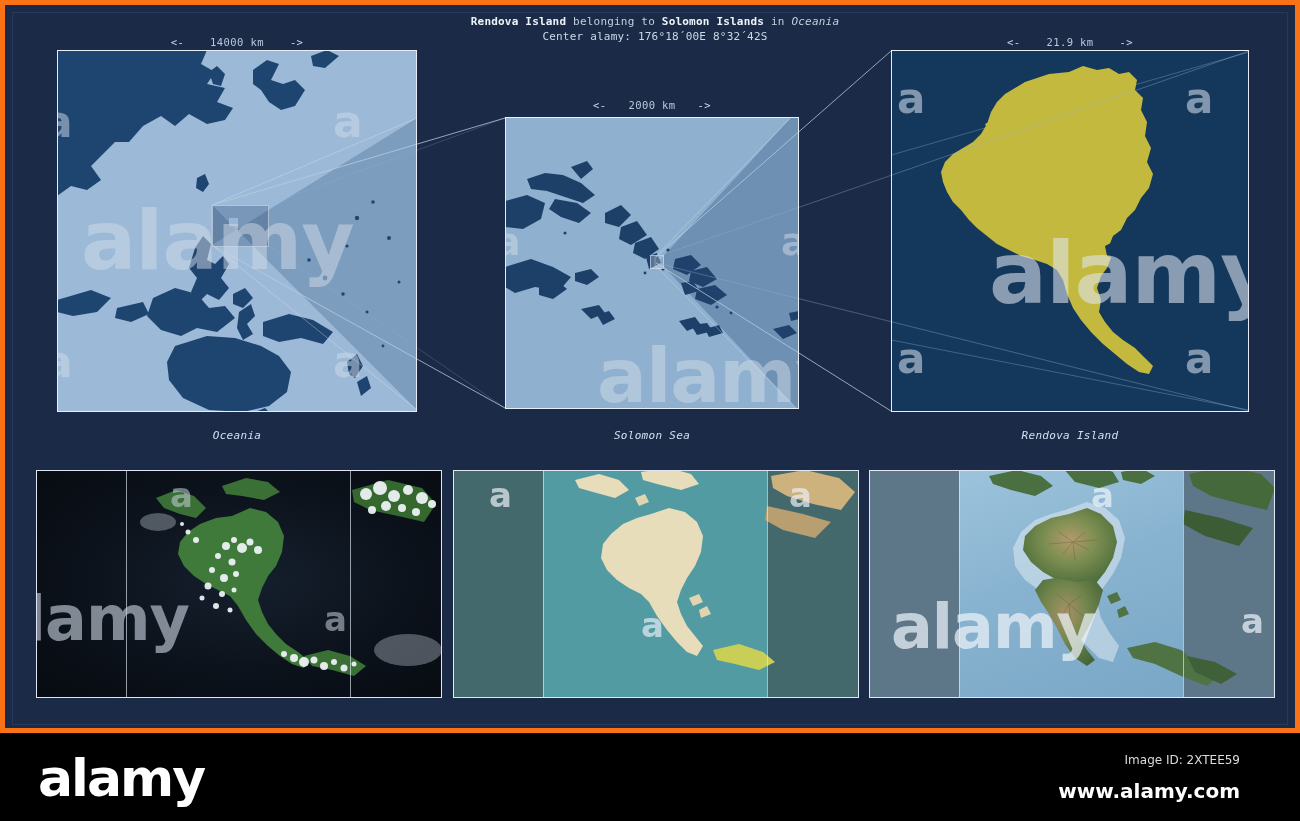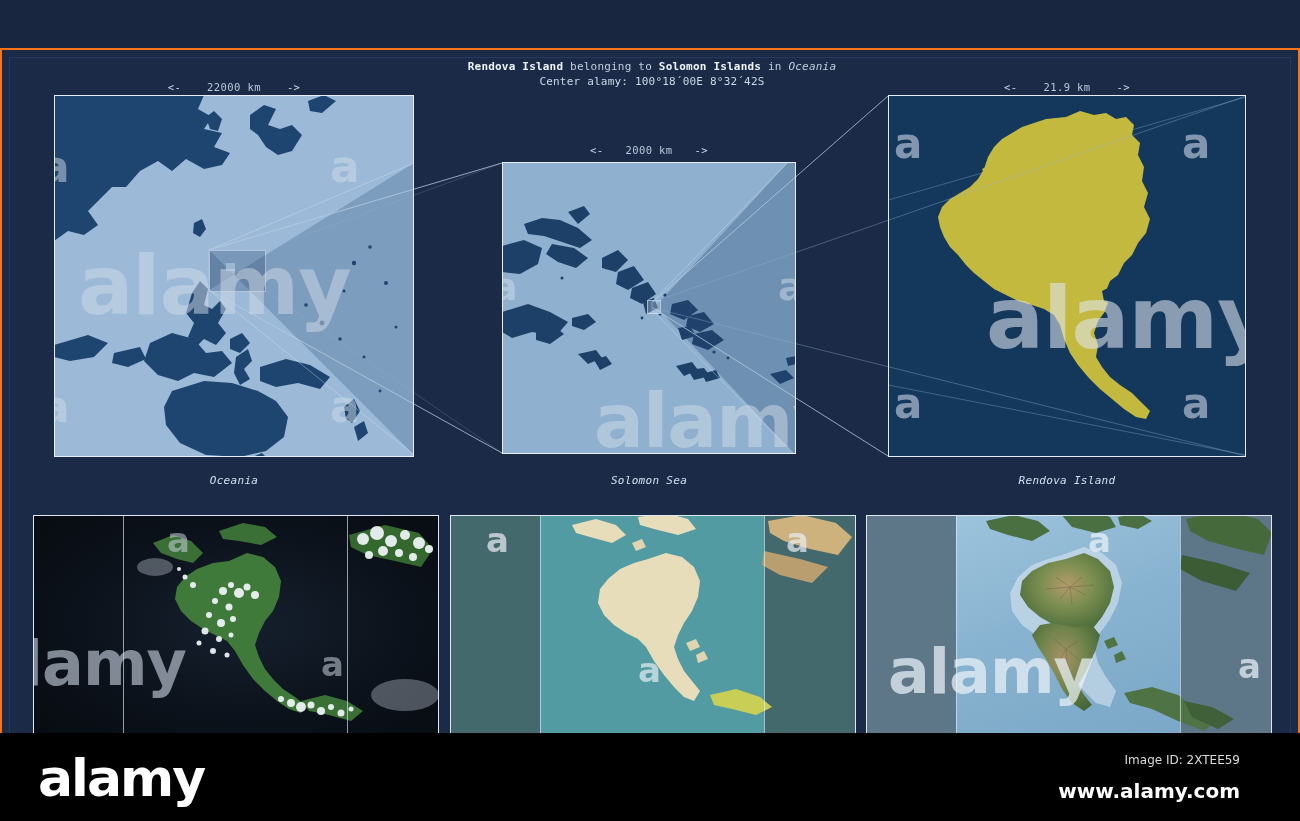--- a/index.html
+++ b/index.html
@@ -11,22 +11,21 @@
     overflow:hidden;
     position:relative;
   }
   #root{position:absolute;inset:0;}
 
   
   .diagram{
     position:absolute;left:0;top:0;width:1300px;height:733px;
     background:#1b2b47;
     box-sizing:border-box;
-    border:2px solid #f97316;
-    margin-top:48px;
+    border:5px solid #f97316;
   }
   .diagram::after{
     content:"";position:absolute;left:7px;top:7px;right:7px;bottom:3px;
     border:1px solid #25395c;pointer-events:none;
   }
 
   
   .header{
     position:absolute;left:0;top:9px;width:1300px;
     text-align:center;color:#d7e2ee;
@@ -118,40 +117,40 @@
     <div class="header">
       <div class="ttl">
         <span class="b">Rendova Island</span>
         <span class="n">belonging to</span>
         <span class="b">Solomon Islands</span>
         <span class="n">in</span>
         <span class="i">Oceania</span>
       </div>
       <div class="sub">
         <span>Center alamy:</span>
-        <span>100°18´00E  8°32´42S</span>
+        <span>176°18´00E  8°32´42S</span>
       </div>
     </div>
 
     <svg class="connect" viewBox="0 0 1300 733">
 
       <line x1="207" y1="200" x2="500" y2="113" stroke="#b9cde2" stroke-width="0.9" opacity="0.85"></line>
       <line x1="207" y1="240" x2="500" y2="403" stroke="#b9cde2" stroke-width="0.9" opacity="0.85"></line>
       <line x1="262" y1="200" x2="500" y2="113" stroke="#9bb5d2" stroke-width="0.5" opacity="0.45"></line>
       <line x1="262" y1="240" x2="500" y2="403" stroke="#9bb5d2" stroke-width="0.5" opacity="0.45"></line>
 
       <line x1="651" y1="252" x2="886" y2="46" stroke="#b9cde2" stroke-width="0.9" opacity="0.85"></line>
       <line x1="651" y1="258" x2="886" y2="406" stroke="#b9cde2" stroke-width="0.9" opacity="0.85"></line>
       <line x1="651" y1="252" x2="1244" y2="46" stroke="#8fb0d0" stroke-width="0.7" opacity="0.55"></line>
       <line x1="651" y1="258" x2="1244" y2="406" stroke="#8fb0d0" stroke-width="0.7" opacity="0.55"></line>
     </svg>
 
     <div class="scale" style="left:52px;top:31px;width:360px;justify-content:center;gap:26px;">
       <span class="arr">&lt;-</span>
-      <span class="val">22000 km</span>
+      <span class="val">14000 km</span>
       <span class="arr">-&gt;</span>
     </div>
 
     <div class="scale" style="left:500px;top:94px;width:294px;justify-content:center;gap:22px;">
       <span class="arr">&lt;-</span>
       <span class="val">2000 km</span>
       <span class="arr">-&gt;</span>
     </div>
 
     <div class="scale" style="left:886px;top:31px;width:358px;justify-content:center;gap:26px;">

